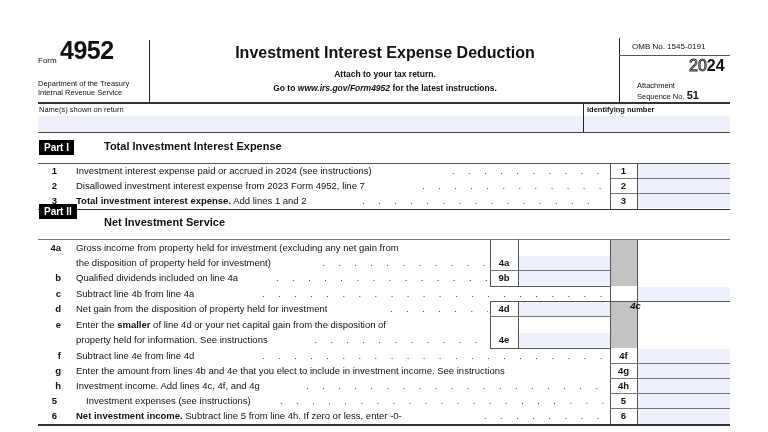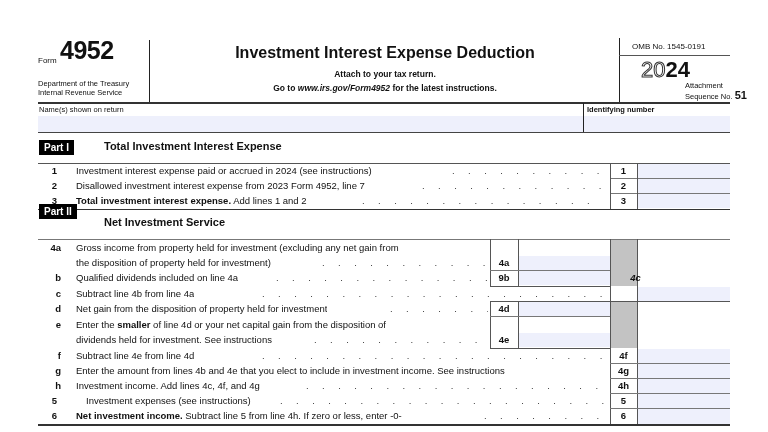--- a/index.html
+++ b/index.html
@@ -11,23 +11,23 @@
   .thick { height:2px; background:#333; }
   .fill { position:absolute; background:#eef0fc; }
   .gray { position:absolute; background:#c3c3c3; }
 
   .form-word { font-size:8px; }
   .form-num { font-size:25px; font-weight:bold; letter-spacing:-0.5px; }
   .dept { font-size:7.5px; line-height:9px; }
   .title { font-size:16px; font-weight:bold; }
   .sub { font-size:8.5px; font-weight:bold; }
   .omb { font-size:8px; }
-  .year { font-size:22px; font-weight:bold; }
+  .year { font-size:16px; font-weight:bold;margin-left:48px; }
   .year .outline { color:#fff; -webkit-text-stroke:1px #333; font-weight:normal; }
-  .att { font-size:7.5px; line-height:8.5px;margin-left:48px; }
+  .att { font-size:7.5px; line-height:8.5px; }
   .att b { font-size:11px; }
   .fieldlbl { font-size:7.5px; }
   .fieldlbl.bold { font-weight:bold; }
 
   .partbadge { position:absolute; background:#000; color:#fff; font-weight:bold;
                font-size:10px; padding:1px 5px; height:13px; line-height:13px; }
   .parttitle { position:absolute; font-weight:bold; font-size:11px; }
 
   .ln { position:absolute; font-size:9.5px; font-weight:bold; text-align:right; width:16px; }
   .txt { position:absolute; font-size:9.5px; white-space:nowrap; overflow:hidden; }
@@ -143,38 +143,38 @@
     <div class="dots" style="left:276px;top:272px;width:212px;">. . . . . . . . . . . . . . .</div>
     <div class="box" style="left:490px;top:272px;width:28px;">9b</div>
     <div class="amt" style="left:519px;top:271px;width:91px;height:14px;"></div>
   </div>
   <div class="hline" style="left:490px;top:286px;width:120px;background:#555;"></div>
 
   <div>
     <div class="ln" style="left:45px;top:288px;">c</div>
     <div class="txt" style="left:76px;top:288px;">Subtract line 4b from line 4a</div>
     <div class="dots" style="left:262px;top:288px;width:344px;">. . . . . . . . . . . . . . . . . . . . . . . .</div>
-    <div class="box" style="left:610px;top:272px;width:51px;font-style:italic;">4c</div>
+    <div class="box" style="left:610px;top:300px;width:51px;font-style:italic;">4c</div>
     <div class="amt" style="left:638px;top:287px;width:92px;height:14px;"></div>
   </div>
   <div class="hline" style="left:490px;top:301px;width:240px;background:#555;"></div>
 
   <div>
     <div class="ln" style="left:45px;top:303px;">d</div>
     <div class="txt" style="left:76px;top:303px;">Net gain from the disposition of property held for investment</div>
     <div class="dots" style="left:390px;top:303px;width:98px;">. . . . . . .</div>
     <div class="box" style="left:490px;top:303px;width:28px;">4d</div>
     <div class="amt" style="left:519px;top:302px;width:91px;height:14px;"></div>
   </div>
   <div class="hline" style="left:490px;top:316px;width:120px;background:#777;"></div>
 
   <div>
     <div class="ln" style="left:45px;top:319px;">e</div>
     <div class="txt" style="left:76px;top:319px;"><span>Enter the </span><b>smaller</b><span> of line 4d or your net capital gain from the disposition of</span></div>
-    <div class="txt" style="left:76px;top:334px;">dividends held for investment. See instructions</div>
+    <div class="txt" style="left:76px;top:334px;">property held for information. See instructions</div>
     <div class="dots" style="left:314px;top:334px;width:174px;">. . . . . . . . . . . .</div>
     <div class="box" style="left:490px;top:334px;width:28px;">4e</div>
     <div class="amt" style="left:519px;top:333px;width:91px;height:14px;"></div>
   </div>
   <div class="hline" style="left:490px;top:348px;width:120px;background:#555;"></div>
 
   <div>
     <div class="ln" style="left:45px;top:350px;">f</div>
     <div class="txt" style="left:76px;top:350px;">Subtract line 4e from line 4d</div>
     <div class="dots" style="left:262px;top:350px;width:344px;">. . . . . . . . . . . . . . . . . . . . . . . .</div>

